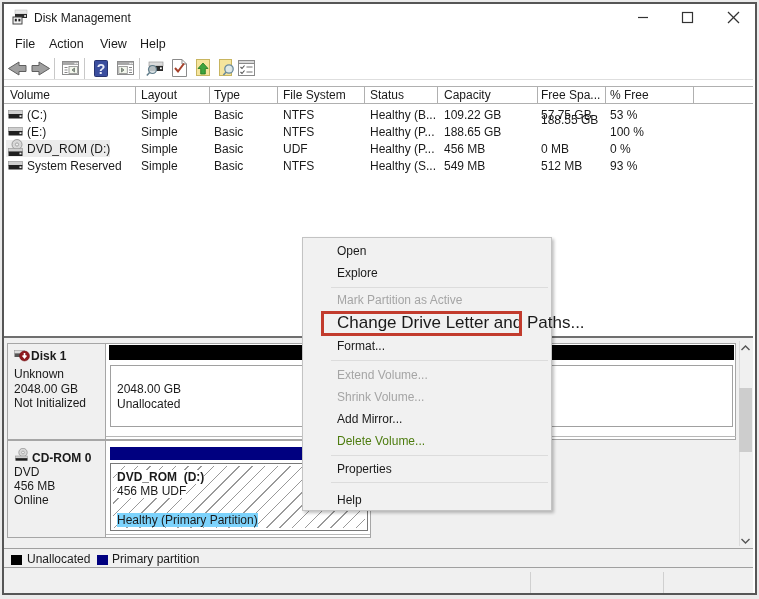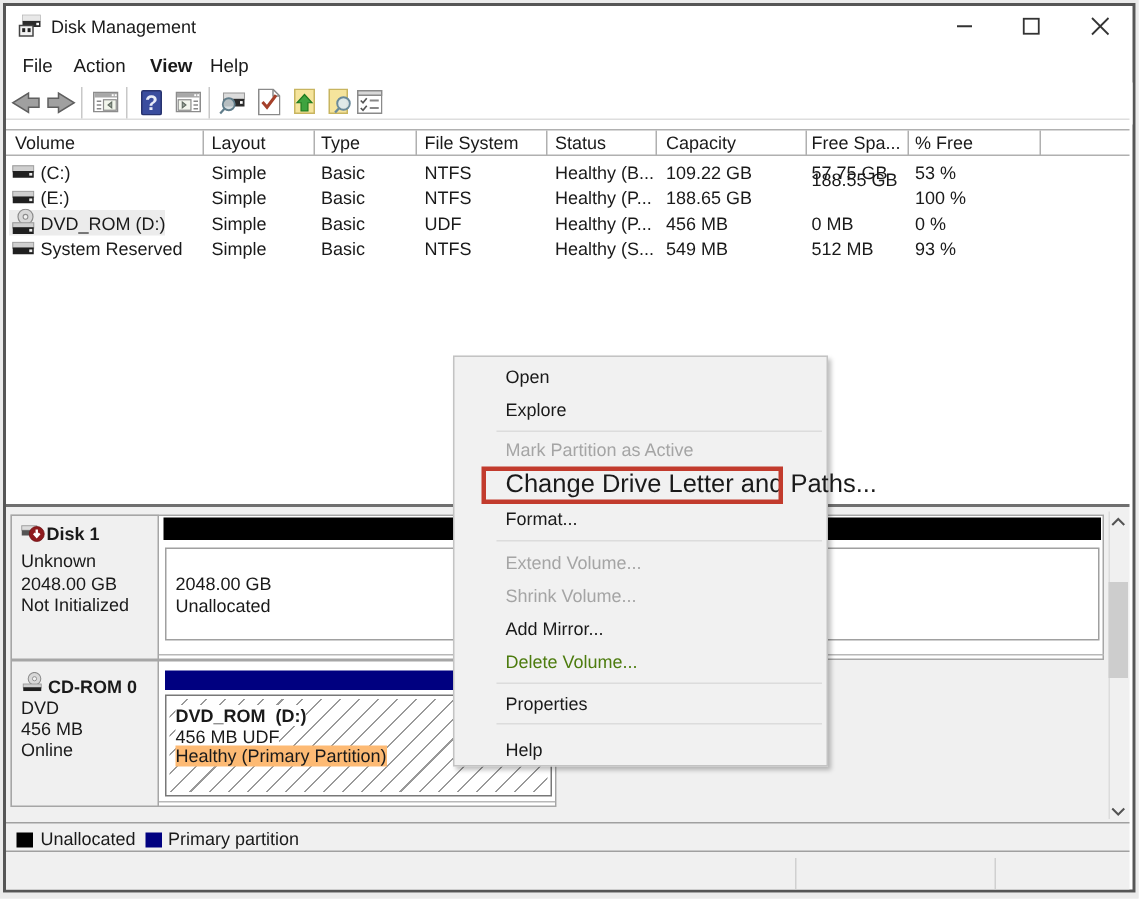--- a/index.html
+++ b/index.html
@@ -27,21 +27,21 @@
 <div class="txt ctr" style="left:34px;top:18px;">Disk Management</div>
 <svg class="abs" style="left:636px;top:10px" width="110" height="15" viewBox="0 0 110 15">
   <line x1="2" y1="7.5" x2="12" y2="7.5" stroke="#333" stroke-width="1.2"></line>
   <rect x="46.5" y="2.5" width="10" height="10" fill="none" stroke="#333" stroke-width="1.2"></rect>
   <line x1="92" y1="2" x2="103" y2="13" stroke="#333" stroke-width="1.2"></line>
   <line x1="103" y1="2" x2="92" y2="13" stroke="#333" stroke-width="1.2"></line>
 </svg>
 
 <div class="txt ctr" style="left:15px;top:44px;font-size:12.5px;">File</div>
 <div class="txt ctr" style="left:49px;top:44px;font-size:12.5px;">Action</div>
-<div class="txt ctr" style="left:100px;top:44px;font-size:12.5px;font-weight:bold;">View</div>
+<div class="txt ctr" style="left:100px;top:44px;font-size:12.5px;">View</div>
 <div class="txt ctr" style="left:140px;top:44px;font-size:12.5px;">Help</div>
 
 <div class="abs" style="left:4px;top:55px;width:751px;height:28px;background:#ffffff;"></div>
 <div class="hline" style="left:4px;top:79px;width:749px;background:#dedede;"></div>
 <svg class="abs" style="left:7px;top:61px" width="44" height="15" viewBox="0 0 44 15">
   <path d="M12 1 L12 4.5 L19 4.5 L19 10.5 L12 10.5 L12 14 L1.5 7.5 Z" fill="#a0a0a0" stroke="#5f5f5f" stroke-width="1"></path>
   <path d="M32 1 L32 4.5 L25 4.5 L25 10.5 L32 10.5 L32 14 L42.5 7.5 Z" fill="#a0a0a0" stroke="#5f5f5f" stroke-width="1"></path>
 </svg>
 <div class="vline" style="left:54px;top:58px;height:21px;"></div>
 
@@ -223,21 +223,21 @@
 <div class="txt ctr" style="left:32px;top:457.5px;font-weight:bold;">CD-ROM 0</div>
 <div class="txt ctr" style="left:14px;top:471.5px;">DVD</div>
 <div class="txt ctr" style="left:14px;top:485.5px;">456 MB</div>
 <div class="txt ctr" style="left:14px;top:499.5px;">Online</div>
 <div class="abs" style="left:110px;top:447px;width:258px;height:13px;background:#000080;"></div>
 <div class="abs" style="left:110px;top:463px;width:258px;height:68px;border:1px solid #787878;background:#fff;padding:2px;">
   <div style="width:100%;height:100%;background:repeating-linear-gradient(135deg,transparent 0px,transparent 8px,#999999 8px,#999999 9px);"></div>
 </div>
 <div class="txt ctr" style="left:117px;top:477px;font-weight:bold;background:#fff;">DVD_ROM&nbsp; (D:)</div>
 <div class="txt ctr" style="left:117px;top:490.5px;background:#fff;">456 MB UDF</div>
-<div class="txt ctr" style="left:117px;top:504px;background:#fdba74;">Healthy (Primary Partition)</div>
+<div class="txt ctr" style="left:117px;top:520px;background:#7dd3fc;">Healthy (Primary Partition)</div>
 
 <div class="abs" style="left:739px;top:341px;width:13px;height:205px;background:#f0f0f0;border-left:1px solid #dcdcdc;"></div>
 <div class="abs" style="left:739px;top:388px;width:13px;height:64px;background:#cdcdcd;"></div>
 <svg class="abs" style="left:740px;top:344px" width="11" height="8" viewBox="0 0 11 8">
     <path d="M1.5 6 L5.5 2 L9.5 6" fill="none" stroke="#555" stroke-width="1.4"></path>
   </svg>
 <svg class="abs" style="left:740px;top:537px" width="11" height="8" viewBox="0 0 11 8">
     <path d="M1.5 2 L5.5 6 L9.5 2" fill="none" stroke="#555" stroke-width="1.4"></path>
   </svg>
 

